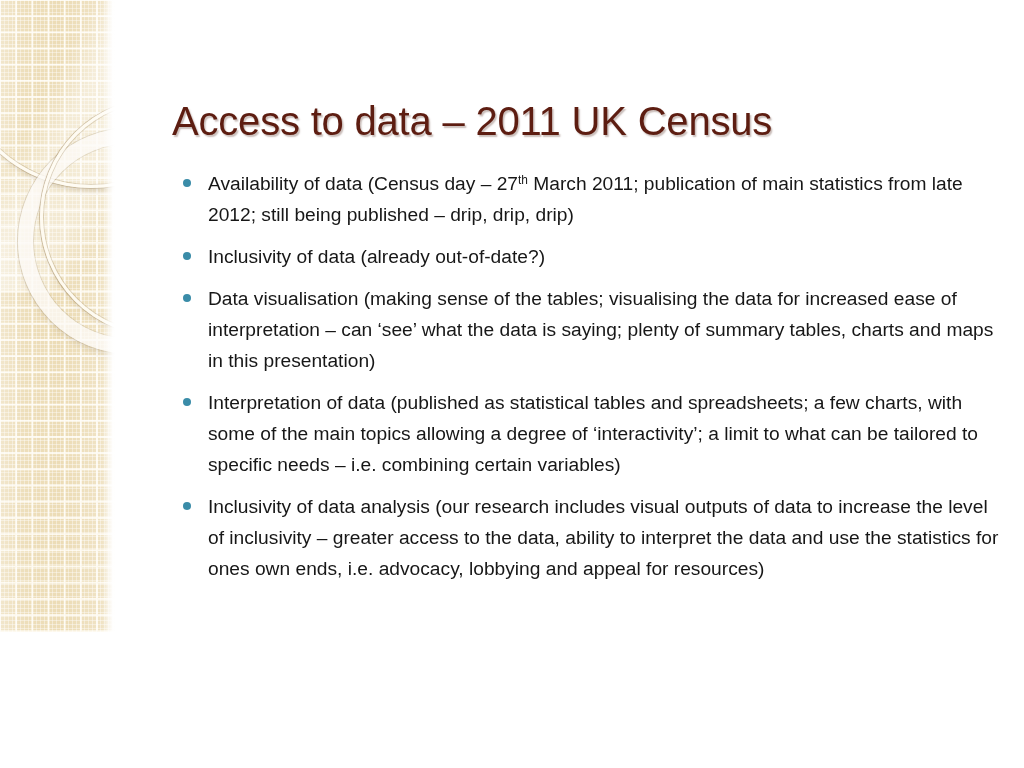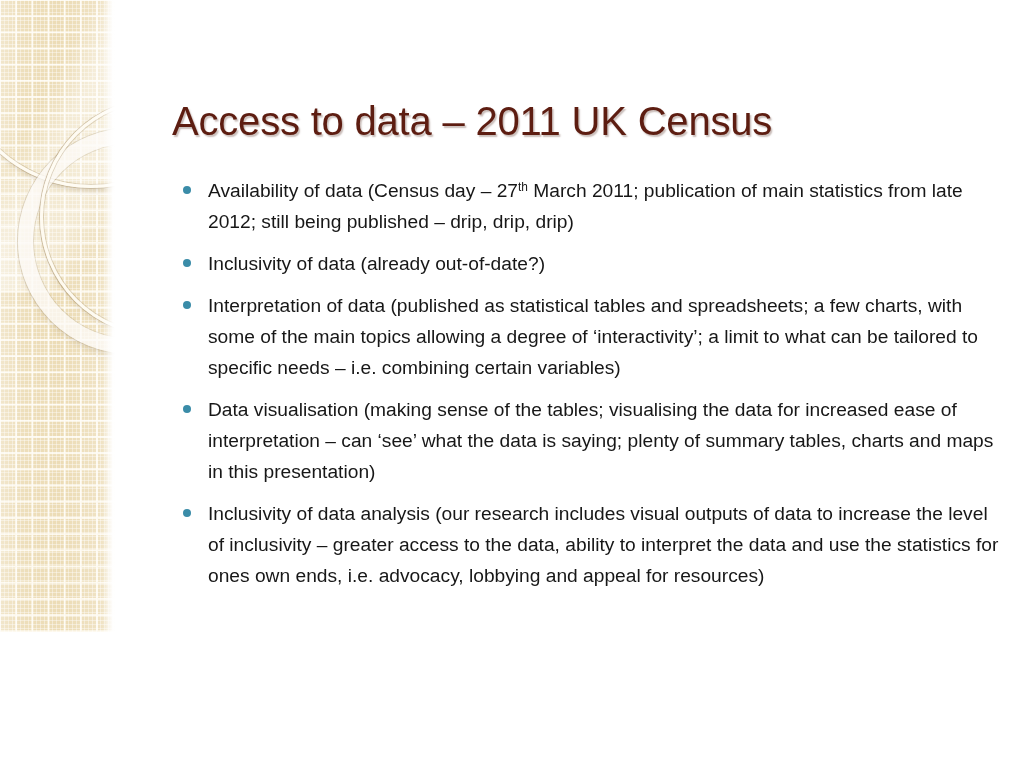--- a/index.html
+++ b/index.html
@@ -183,21 +183,20 @@
     left: 3px;
     top: 11px;
     width: 8px;
     height: 8px;
     border-radius: 50%;
     background: #3a8ca8;
   }
 
   .bullet-text {
     display: block;
-    margin-top: 7px;
   }
 
   sup.ord {
     font-size: 0.62em;
     vertical-align: 0.52em;
     line-height: 0;
   }
 </style>
 </head>
 <body>
@@ -223,28 +222,28 @@
       <span class="bullet-text"><span>Availability of data (Census day – 27</span><sup class="ord">th</sup><span> March 2011; publication of main statistics from late 2012; still being published – drip, drip, drip)</span></span>
     </li>
 
     <li>
       <span class="bullet-dot"></span>
       <span class="bullet-text">Inclusivity of data (already out-of-date?)</span>
     </li>
 
     <li>
       <span class="bullet-dot"></span>
+      <span class="bullet-text">Data visualisation (making sense of the tables; visualising the data for increased ease of interpretation – can ‘see’ what the data is saying; plenty of summary tables, charts and maps in this presentation)</span>
+    </li>
+
+    <li>
+      <span class="bullet-dot"></span>
       <span class="bullet-text">Interpretation of data (published as statistical tables and spreadsheets; a few charts, with some of the main topics allowing a degree of ‘interactivity’; a limit to what can be tailored to specific needs – i.e. combining certain variables)</span>
     </li>
 
     <li>
       <span class="bullet-dot"></span>
-      <span class="bullet-text">Data visualisation (making sense of the tables; visualising the data for increased ease of interpretation – can ‘see’ what the data is saying; plenty of summary tables, charts and maps in this presentation)</span>
-    </li>
-
-    <li>
-      <span class="bullet-dot"></span>
       <span class="bullet-text">Inclusivity of data analysis (our research includes visual outputs of data to increase the level of inclusivity – greater access to the data, ability to interpret the data and use the statistics for ones own ends, i.e. advocacy, lobbying and appeal for resources)</span>
     </li>
 
   </ul>
 
 </div>
 
 </body></html>

